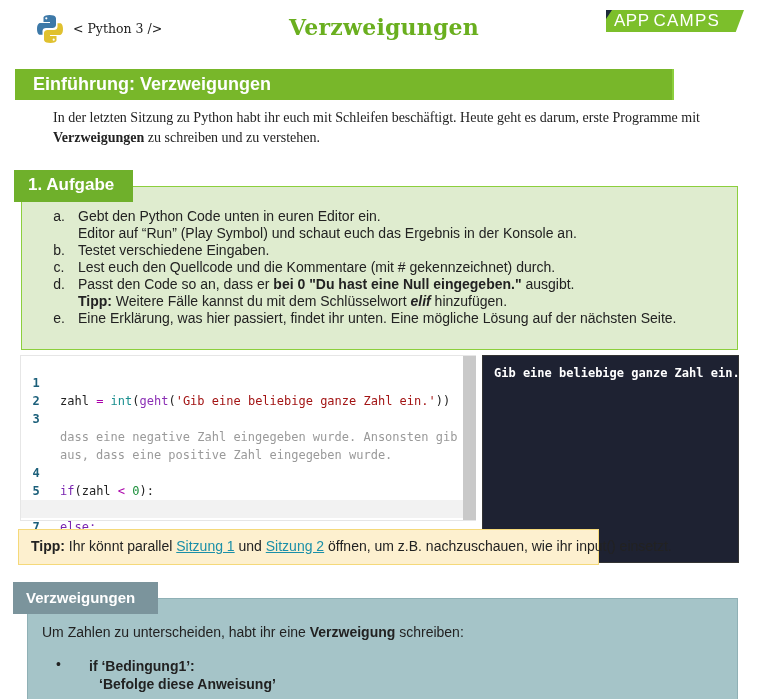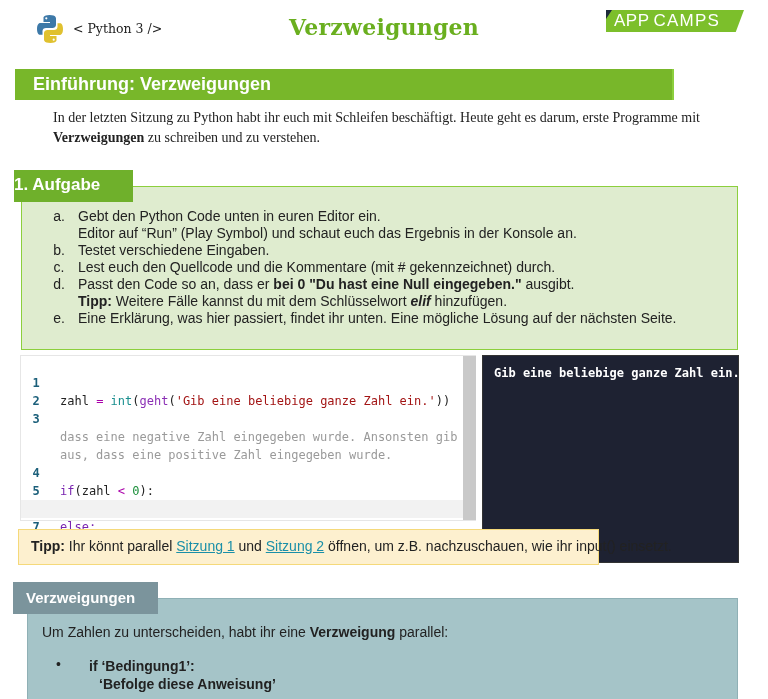--- a/index.html
+++ b/index.html
@@ -15,21 +15,21 @@
   .brand-tri { position: absolute; left: 0; top: 0; width: 0; height: 0; border-top: 9px solid #1d2a3a; border-right: 6px solid transparent; }
   .brand-text { position: absolute; left: 8px; top: 1px; font-family: "Liberation Sans", sans-serif; font-size: 17px; color: #fff; letter-spacing: 0.5px; white-space: nowrap; }
   .brand-text b { font-weight: normal; letter-spacing: 1.2px; margin-left: 4px; }
 
   .intro-bar { position: absolute; left: 15px; top: 69px; width: 659px; height: 31px; background: #78b72a; border-right: 2px solid #8ccf3d; }
   .intro-title { position: absolute; left: 18px; top: 5px; font-family: "Liberation Sans", sans-serif; font-weight: bold; font-size: 18px; color: #fff; }
   .intro-text { position: absolute; left: 53px; top: 108px; width: 680px; font-family: Liberation Serif, serif; font-size: 14px; line-height: 20px; color: #222; }
 
   .task-box { position: absolute; left: 21px; top: 186px; width: 717px; height: 164px; background: #dfeccf; border: 1.5px solid #8ccf3d; }
   .task-tab { position: absolute; left: 14px; top: 170px; width: 119px; height: 32px; background: #6fb02b; }
-  .task-tab span { position: absolute; left: 0; top: 5px; font-family: "Liberation Sans", sans-serif; font-weight: bold; font-size: 17px; color: #fff; }
+  .task-tab span { position: absolute; left: 14px; top: 5px; font-family: "Liberation Sans", sans-serif; font-weight: bold; font-size: 17px; color: #fff; }
   .task-list { position: absolute; left: 40px; top: 208px; width: 690px; font-family: "Liberation Sans", sans-serif; font-size: 14px; line-height: 17px; color: #222; }
   .task-row { display: flex; }
   .task-letter { width: 38px; text-align: center; flex: none; }
   .task-body { flex: 1; }
 
   .editor { position: absolute; left: 20px; top: 355px; width: 456px; height: 166px; background: #fff; border: 1px solid #e6e6e6; font-family: "DejaVu Sans Mono", monospace; font-size: 12px; }
   .editor-scroll { position: absolute; left: 442px; top: 0; width: 13px; height: 164px; background: #c9c9c9; }
   .code-line { position: absolute; left: 0; width: 442px; height: 18px; line-height: 18px; white-space: pre; }
   .code-line.active { background: #f2f2f2; }
   .ln { position: absolute; left: 8px; width: 14px; text-align: center; color: #1b5f7a; font-weight: bold; }
@@ -152,15 +152,15 @@
 </div>
 
 <div class="tipp">
   <div class="tipp-inner"><b>Tipp:</b><span> Ihr könnt parallel </span><a>Sitzung 1</a><span> und </span><a>Sitzung 2</a><span> öffnen, um z.B. nachzuschauen, wie ihr input() einsetzt.</span></div>
 </div>
 
 <div class="verz-box"></div>
 <div class="verz-tab">
     <span>Verzweigungen</span>
   </div>
-<div class="verz-text"><span>Um Zahlen zu unterscheiden, habt ihr eine </span><b>Verzweigung</b><span> parallel:</span></div>
+<div class="verz-text"><span>Um Zahlen zu unterscheiden, habt ihr eine </span><b>Verzweigung</b><span> schreiben:</span></div>
 <div class="verz-bullet">•</div>
 <div class="verz-item"><span>if ‘Bedingung1’:</span><span class="l2">‘Befolge diese Anweisung’</span></div>
 
 </body></html>

